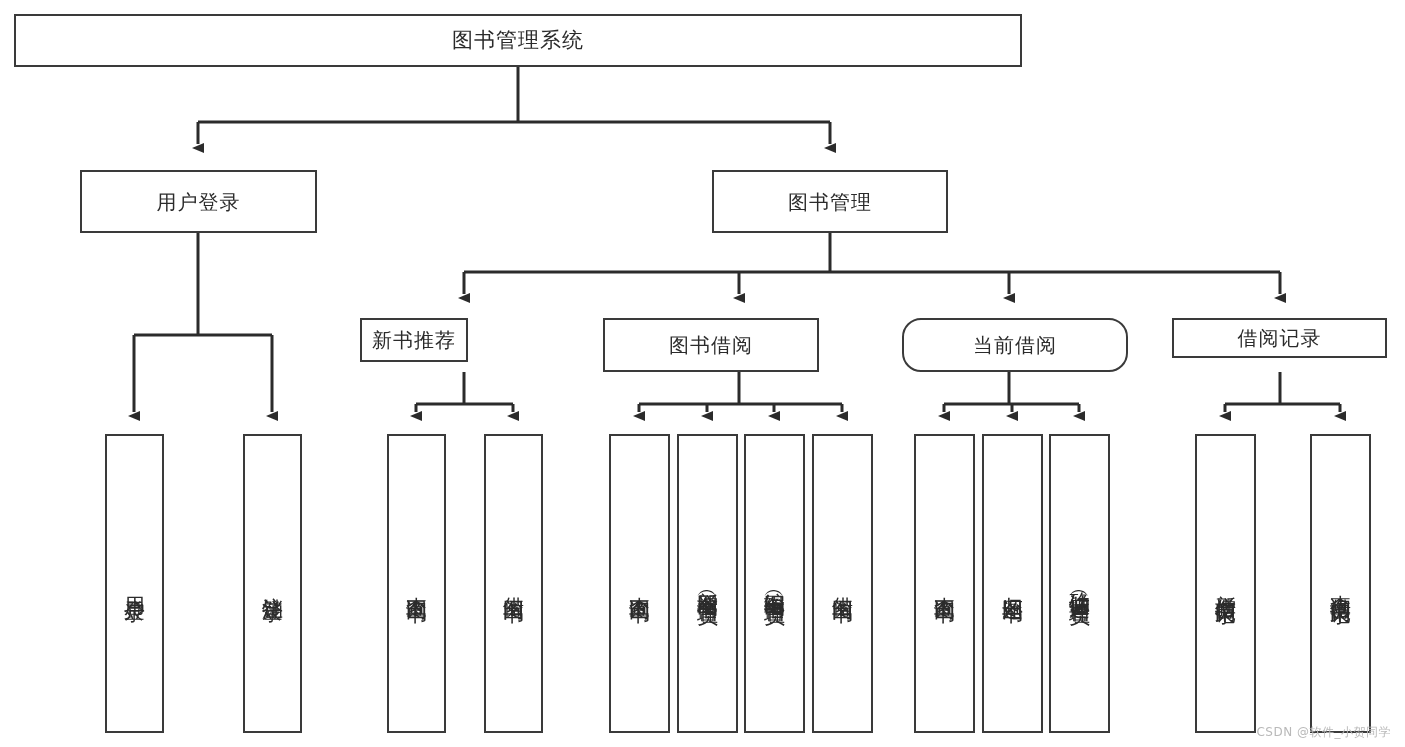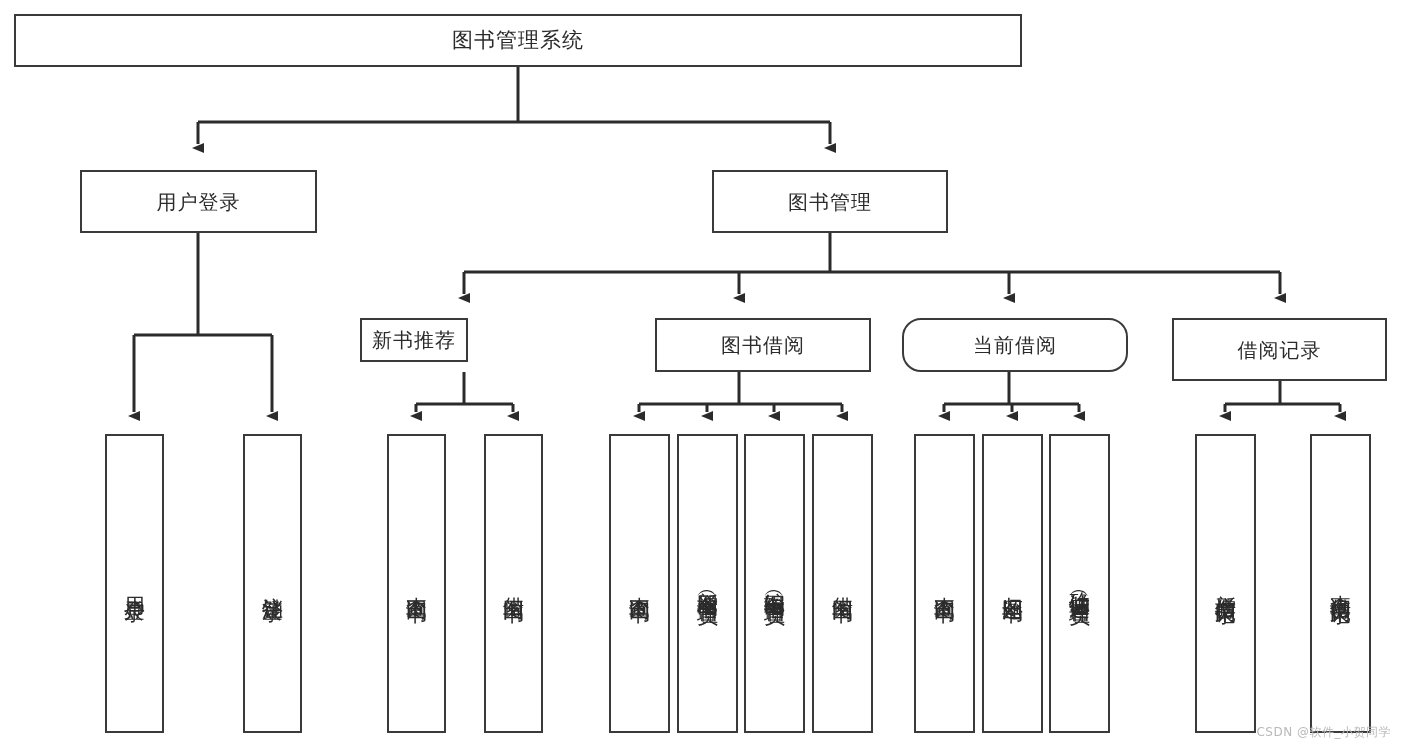--- a/index.html
+++ b/index.html
@@ -124,29 +124,29 @@
   </div>
 
   <div class="node horiz" style="left:712px; top:170px; width:236px; height:63px;align-items:center;">
     <span>图书管理</span>
   </div>
 
   <div class="node horiz" style="left:360px; top:318px; width:108px; height:44px;">
     <span>新书推荐</span>
   </div>
 
-  <div class="node horiz" style="left:655px; top:318px; width:216px; height:54px;">
+  <div class="node horiz" style="left:603px; top:318px; width:216px; height:54px;">
     <span>图书借阅</span>
   </div>
 
   <div class="node horiz" style="left:902px; top:318px; width:226px; height:54px;border-radius:19px;">
     <span>当前借阅</span>
   </div>
 
-  <div class="node horiz" style="left:1172px; top:318px; width:215px; height:63px;">
+  <div class="node horiz" style="left:1172px; top:318px; width:215px; height:40px;">
     <span>借阅记录</span>
   </div>
 
   <div class="node vert" style="left:105px; top:434px; width:59px; height:299px;">
     <span>用户登录</span>
   </div>
 
   <div class="node vert" style="left:243px; top:434px; width:59px; height:299px;">
     <span>注销登录</span>
   </div>

